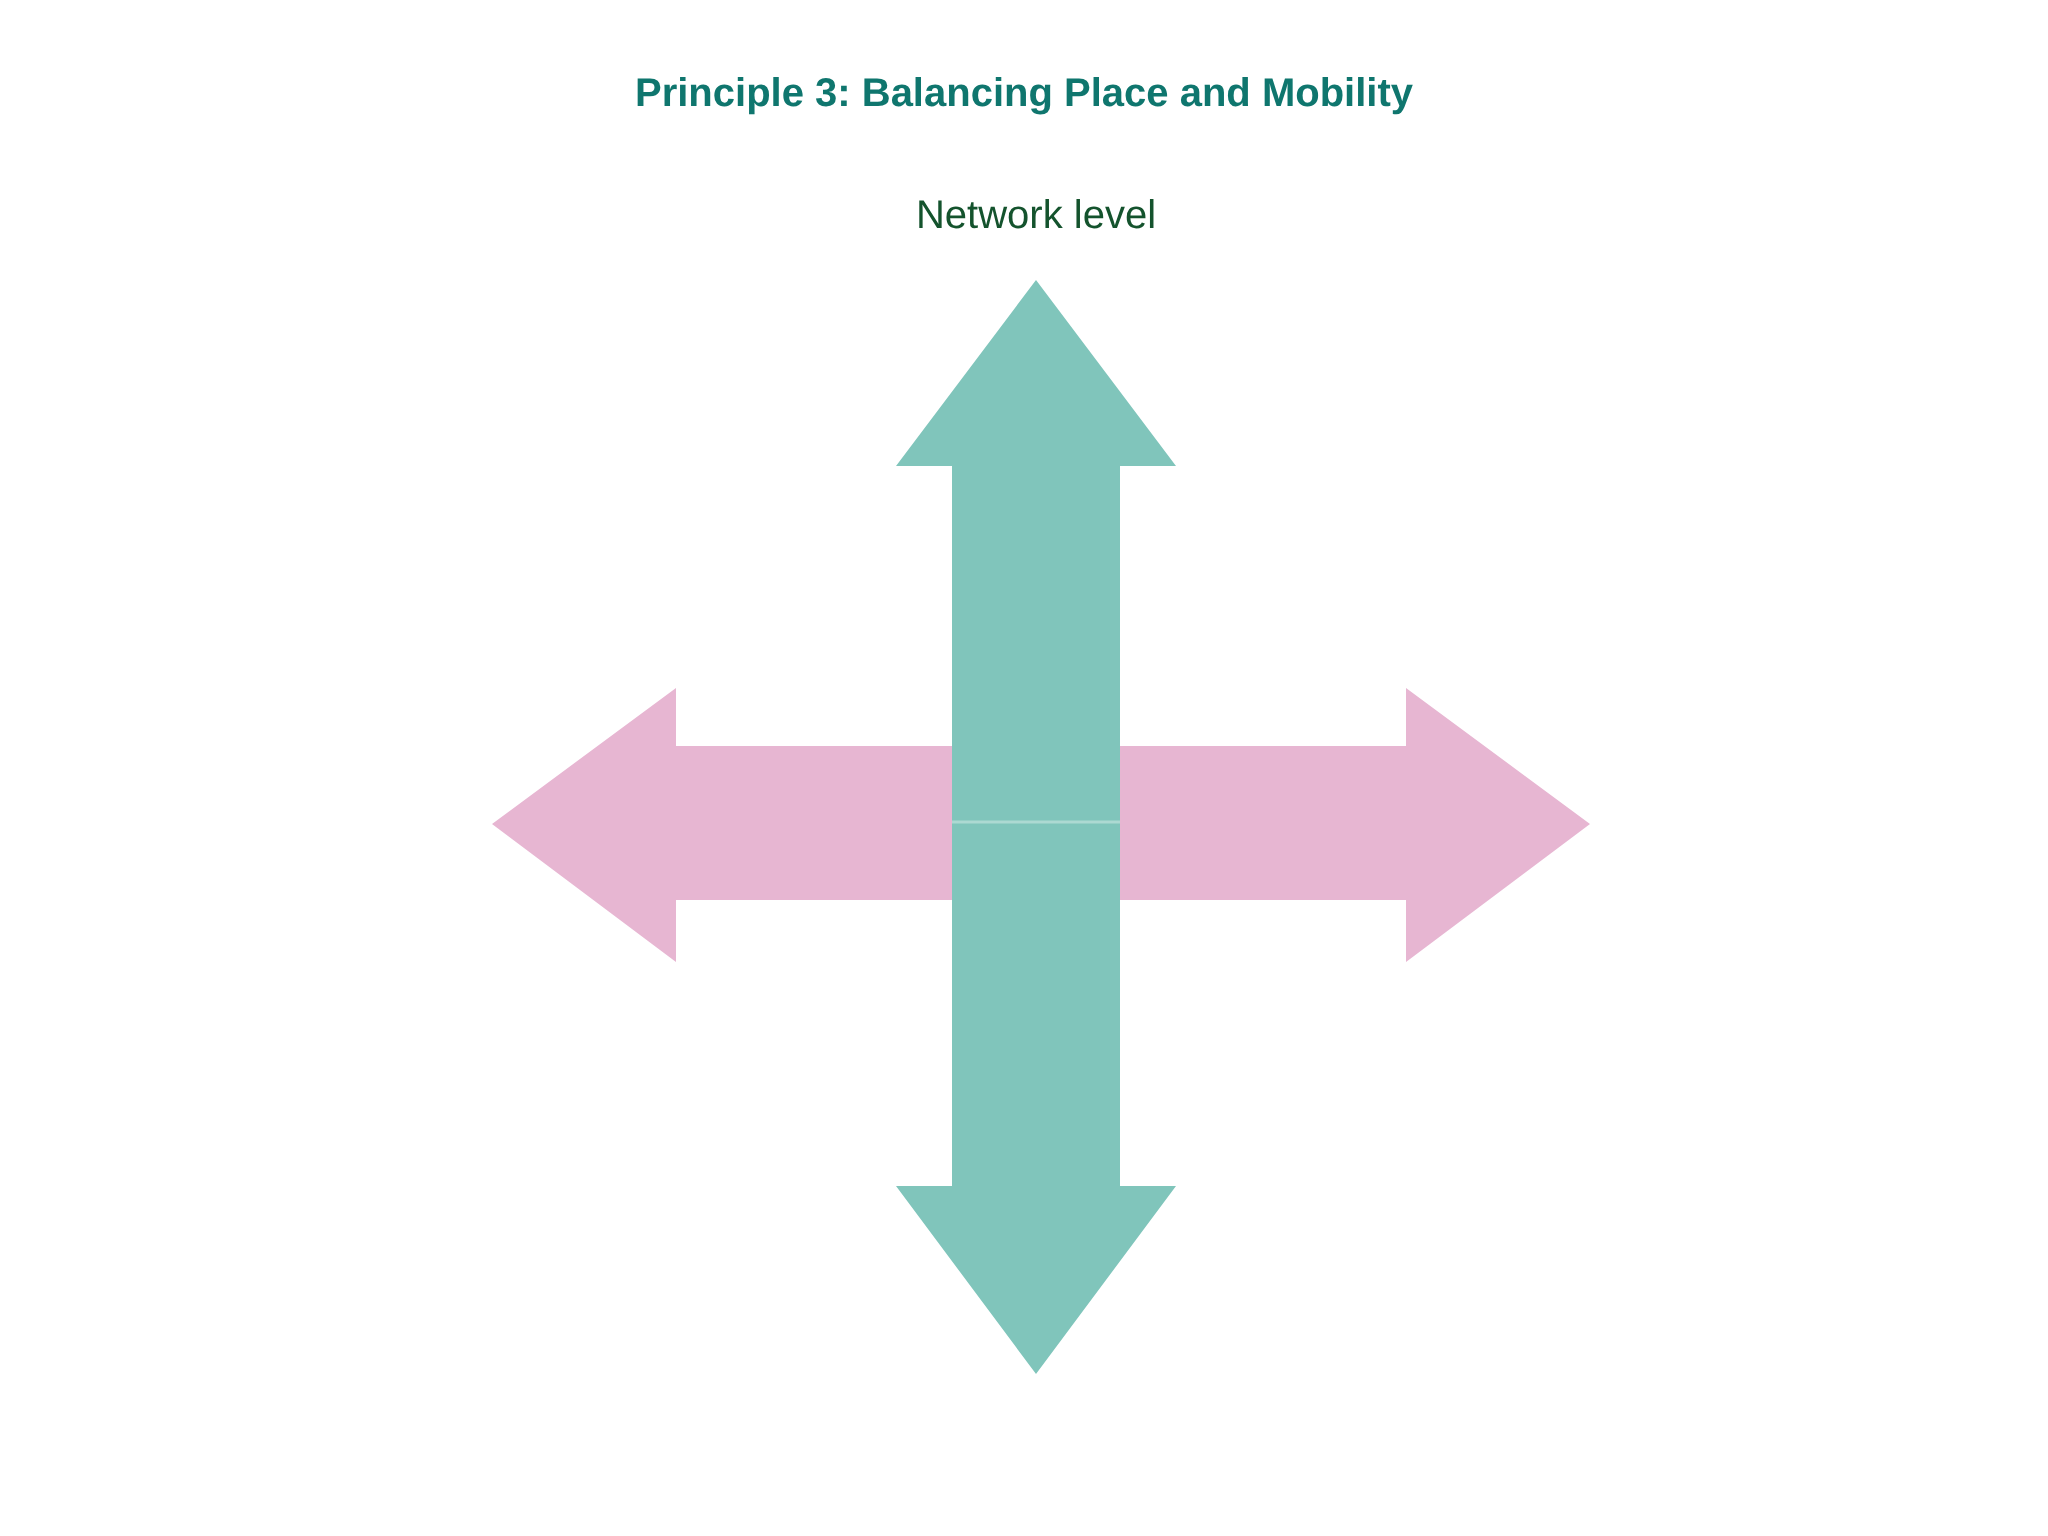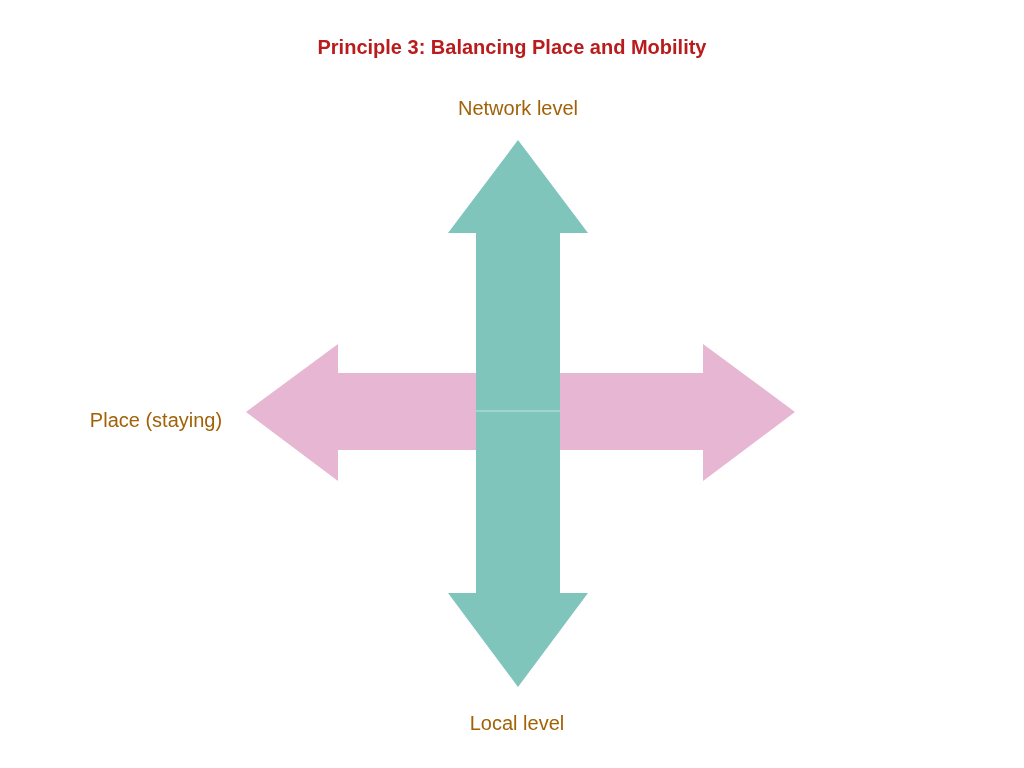--- a/index.html
+++ b/index.html
@@ -18,29 +18,29 @@
   }
   .slide-title {
     position: absolute;
     top: 35px;
     left: 0;
     width: 1024px;
     text-align: center;
     font-size: 20px;
     font-weight: 700;
     line-height: 24px;
-    color: #b91c1c;
+    color: #0f766e;
   }
   .axis-label {
     position: absolute;
     font-size: 20px;
     font-weight: 400;
     line-height: 24px;
     text-align: center;
-    color: #a16207;
+    color: #14532d;
     white-space: nowrap;
   }
   .label-top    { top: 96px;  left: 418px; width: 200px; }
   .label-bottom { top: 711px; left: 417px; width: 200px; }
   .label-left   { top: 408px; left: 56px;  width: 200px; }
   .label-right  { top: 412px; left: 768px; width: 200px; }
   .arrow-canvas {
     position: absolute;
     top: 0;
     left: 0;
@@ -57,18 +57,16 @@
 
     <polygon points="246,412 338,344 338,373 703,373 703,344 795,412 703,481 703,450 338,450 338,481" fill="#e7b6d2"></polygon>
 
     <polygon points="518,140 588,233 560,233 560,593 588,593 518,687 448,593 476,593 476,233 448,233" fill="#80c5bb"></polygon>
 
     <line x1="476" y1="411" x2="560" y2="411" stroke="rgba(255,255,255,0.35)" stroke-width="1.5"></line>
   </svg>
 
   <div class="axis-label label-top">Network level</div>
 
-  <div class="axis-label label-bottom">Local level</div>
 
-  <div class="axis-label label-left">Place (staying)</div>
 
 
 </div>
 
 </body></html>

